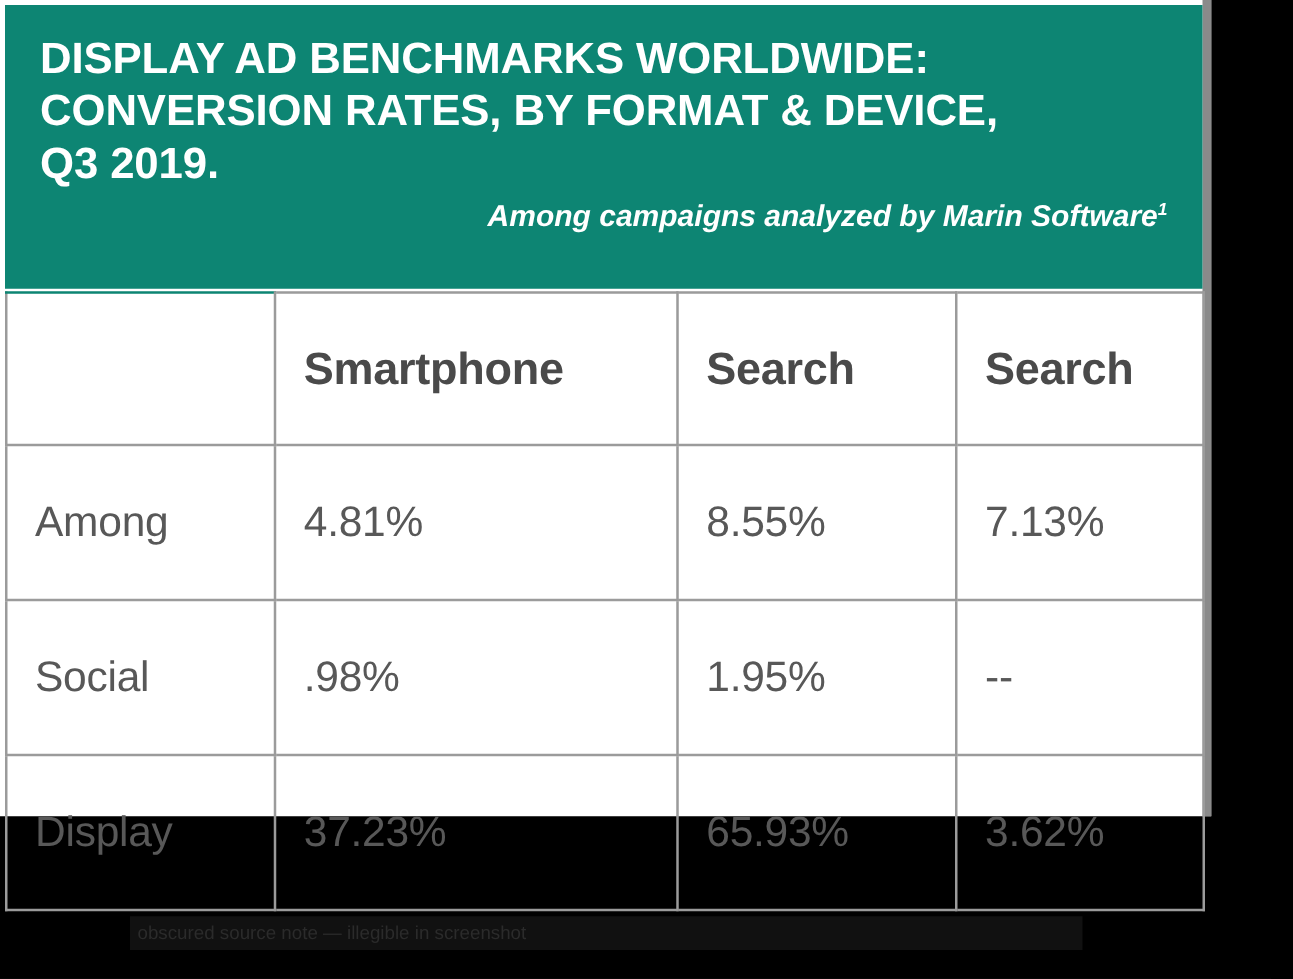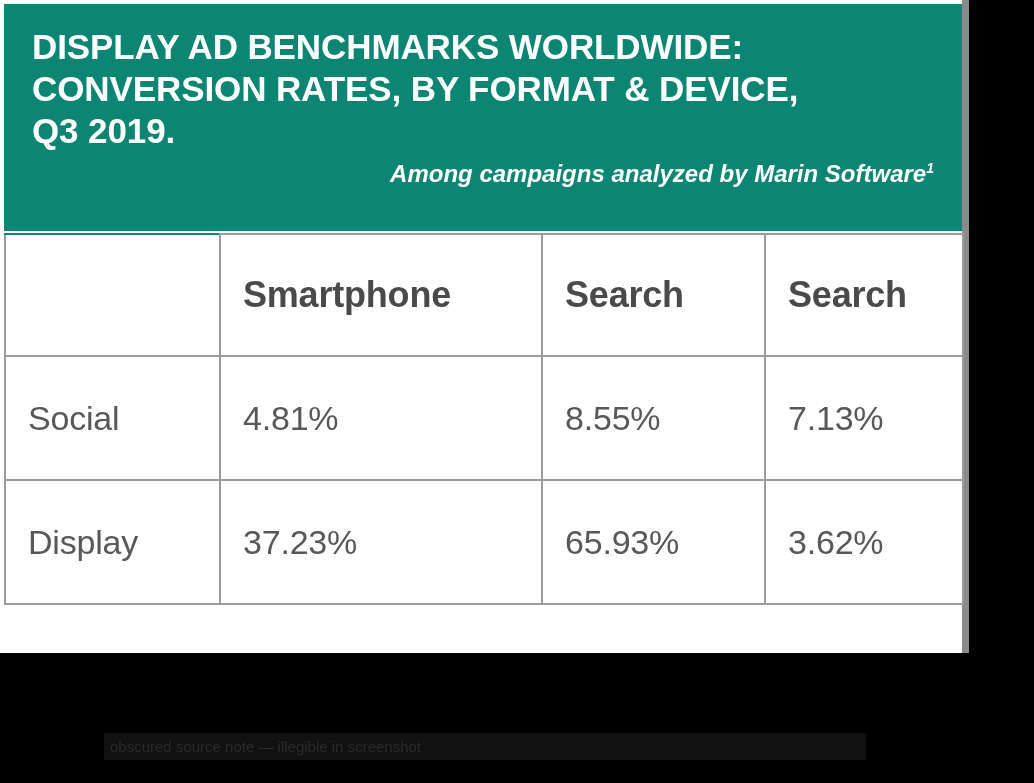--- a/index.html
+++ b/index.html
@@ -151,24 +151,30 @@
       <thead>
         <tr class="head-row">
           <th class="corner"></th>
           <th>Smartphone</th>
           <th>Search</th>
           <th>Search</th>
         </tr>
       </thead>
       <tbody>
         <tr class="body-row">
-          <td>Social</td>
+          <td>Among</td>
           <td>4.81%</td>
           <td>8.55%</td>
           <td>7.13%</td>
+        </tr>
+        <tr class="body-row">
+          <td>Social</td>
+          <td>.98%</td>
+          <td>1.95%</td>
+          <td>--</td>
         </tr>
         <tr class="body-row">
           <td>Display</td>
           <td>37.23%</td>
           <td>65.93%</td>
           <td>3.62%</td>
         </tr>
       </tbody>
     </table>
 

